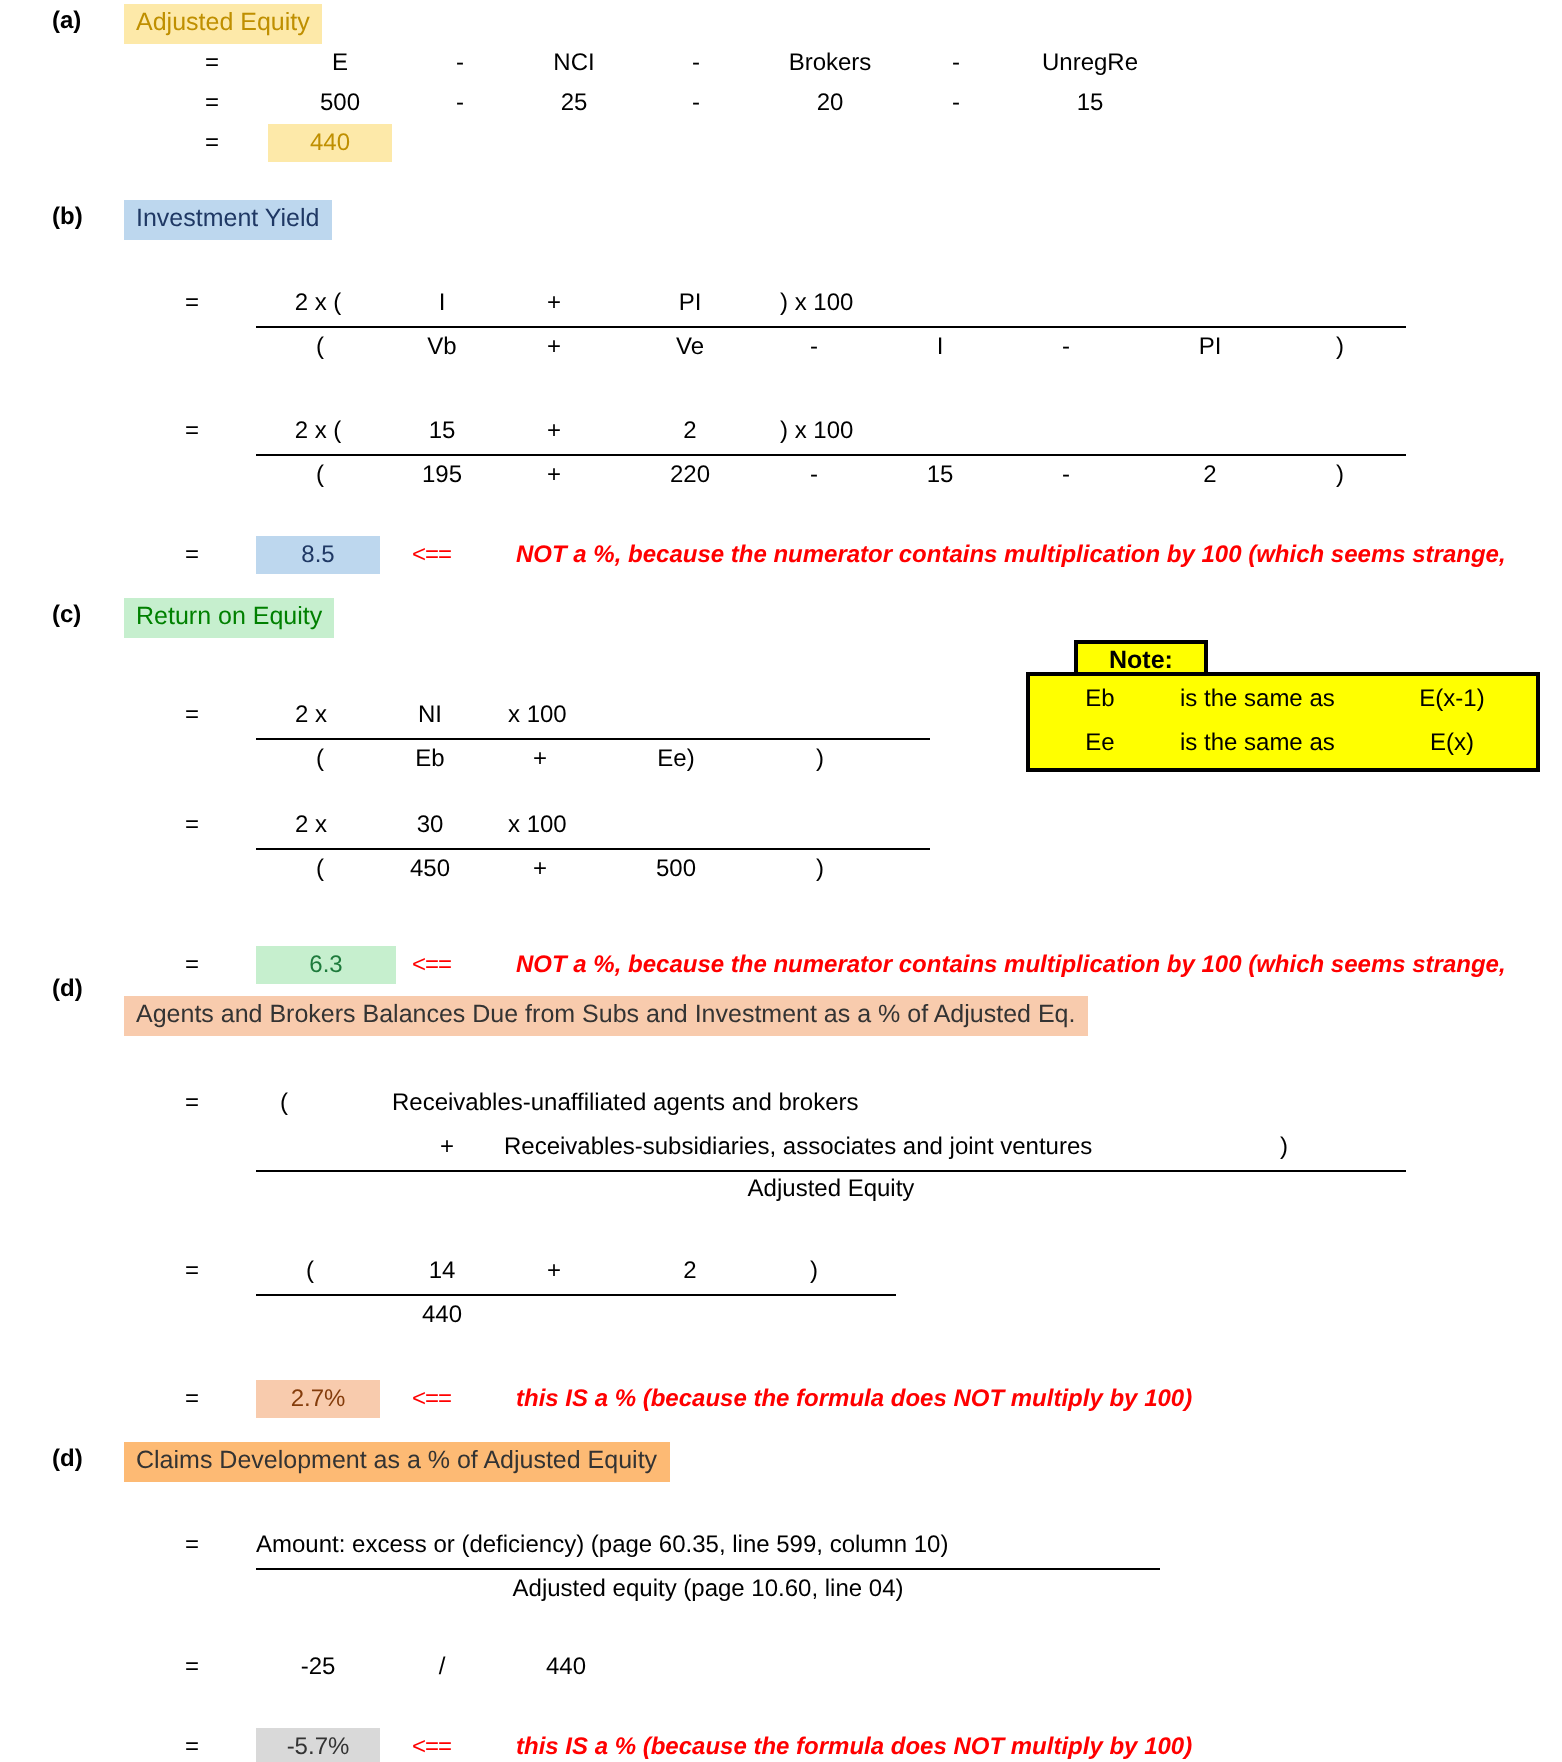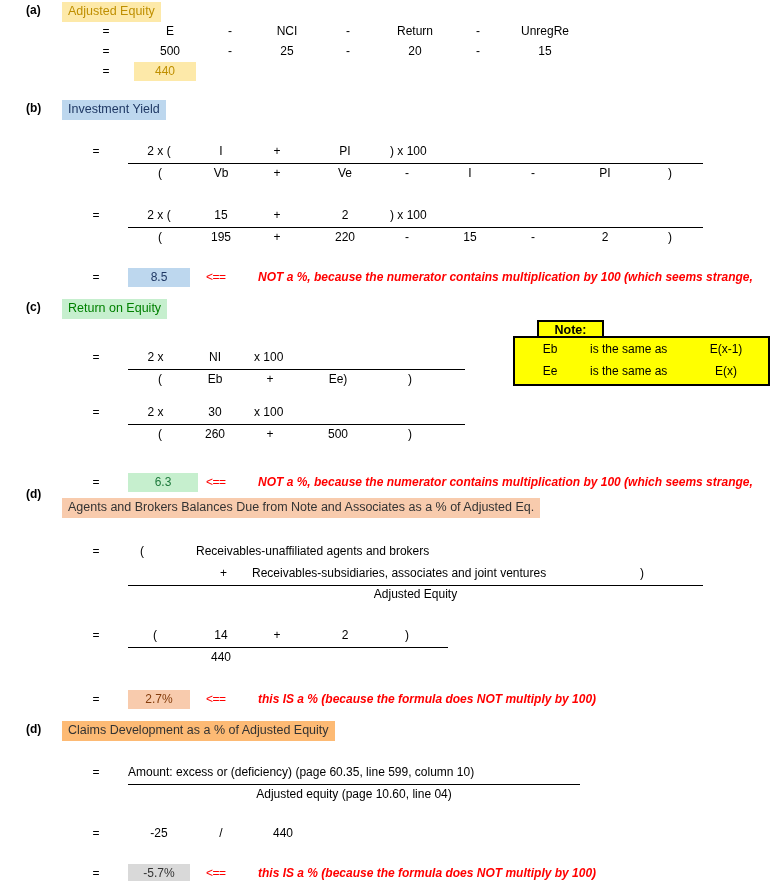--- a/index.html
+++ b/index.html
@@ -80,21 +80,21 @@
 
 <div class="abs" style="left:62px; top:2px;">
   <span class="hdr hdr-amber">Adjusted Equity</span>
 </div>
 
 <div class="abs eq" style="left:95px; top:24px; width:22px;">=</div>
 <div class="abs cell" style="left:145px; top:24px; width:50px;">E</div>
 <div class="abs cell" style="left:215px; top:24px; width:30px;">-</div>
 <div class="abs cell" style="left:262px; top:24px; width:50px;">NCI</div>
 <div class="abs cell" style="left:333px; top:24px; width:30px;">-</div>
-<div class="abs cell" style="left:380px; top:24px; width:70px;">Return</div>
+<div class="abs cell" style="left:380px; top:24px; width:70px;">Brokers</div>
 <div class="abs cell" style="left:463px; top:24px; width:30px;">-</div>
 <div class="abs cell" style="left:505px; top:24px; width:80px;">UnregRe</div>
 
 <div class="abs eq" style="left:95px; top:44px; width:22px;">=</div>
 <div class="abs cell" style="left:145px; top:44px; width:50px;">500</div>
 <div class="abs cell" style="left:215px; top:44px; width:30px;">-</div>
 <div class="abs cell" style="left:262px; top:44px; width:50px;">25</div>
 <div class="abs cell" style="left:333px; top:44px; width:30px;">-</div>
 <div class="abs cell" style="left:380px; top:44px; width:70px;">20</div>
 <div class="abs cell" style="left:463px; top:44px; width:30px;">-</div>
@@ -175,35 +175,35 @@
 <div class="abs cell" style="left:255px; top:372px; width:30px;">+</div>
 <div class="abs cell" style="left:313px; top:372px; width:50px;">Ee)</div>
 <div class="abs cell" style="left:395px; top:372px; width:30px;">)</div>
 
 <div class="abs eq" style="left:85px; top:405px; width:22px;">=</div>
 <div class="abs cell" style="left:128px; top:405px; width:55px;">2 x</div>
 <div class="abs cell" style="left:190px; top:405px; width:50px;">30</div>
 <div class="abs" style="left:254px; top:405px;">x 100</div>
 <div class="rule" style="left:128px; top:424px; width:337px;"></div>
 <div class="abs cell" style="left:145px; top:427px; width:30px;">(</div>
-<div class="abs cell" style="left:190px; top:427px; width:50px;">260</div>
+<div class="abs cell" style="left:190px; top:427px; width:50px;">450</div>
 <div class="abs cell" style="left:255px; top:427px; width:30px;">+</div>
 <div class="abs cell" style="left:313px; top:427px; width:50px;">500</div>
 <div class="abs cell" style="left:395px; top:427px; width:30px;">)</div>
 
 <div class="abs eq" style="left:85px; top:475px; width:22px;">=</div>
 <div class="abs" style="left:128px; top:473px; width:70px;">
   <span class="chip num-green">6.3</span>
 </div>
 <div class="abs arrow" style="left:206px; top:475px;">&lt;==</div>
 <div class="abs note-red" style="left:258px; top:475px;">NOT a %, because the numerator contains multiplication by 100 (which seems strange,</div>
 
 <div class="abs lbl" style="left:26px; top:487px;">(d)</div>
 <div class="abs" style="left:62px; top:498px;">
-  <span class="hdr hdr-peach">Agents and Brokers Balances Due from Note and Associates as a % of Adjusted Eq.</span>
+  <span class="hdr hdr-peach">Agents and Brokers Balances Due from Subs and Investment as a % of Adjusted Eq.</span>
 </div>
 
 <div class="abs eq" style="left:85px; top:544px; width:22px;">=</div>
 <div class="abs" style="left:140px; top:544px;">(</div>
 <div class="abs" style="left:196px; top:544px;">Receivables-unaffiliated agents and brokers</div>
 <div class="abs" style="left:220px; top:566px;">+</div>
 <div class="abs" style="left:252px; top:566px;">Receivables-subsidiaries, associates and joint ventures</div>
 <div class="abs" style="left:640px; top:566px;">)</div>
 <div class="rule" style="left:128px; top:585px; width:575px;"></div>
 <div class="abs cell" style="left:128px; top:587px; width:575px;">Adjusted Equity</div>

